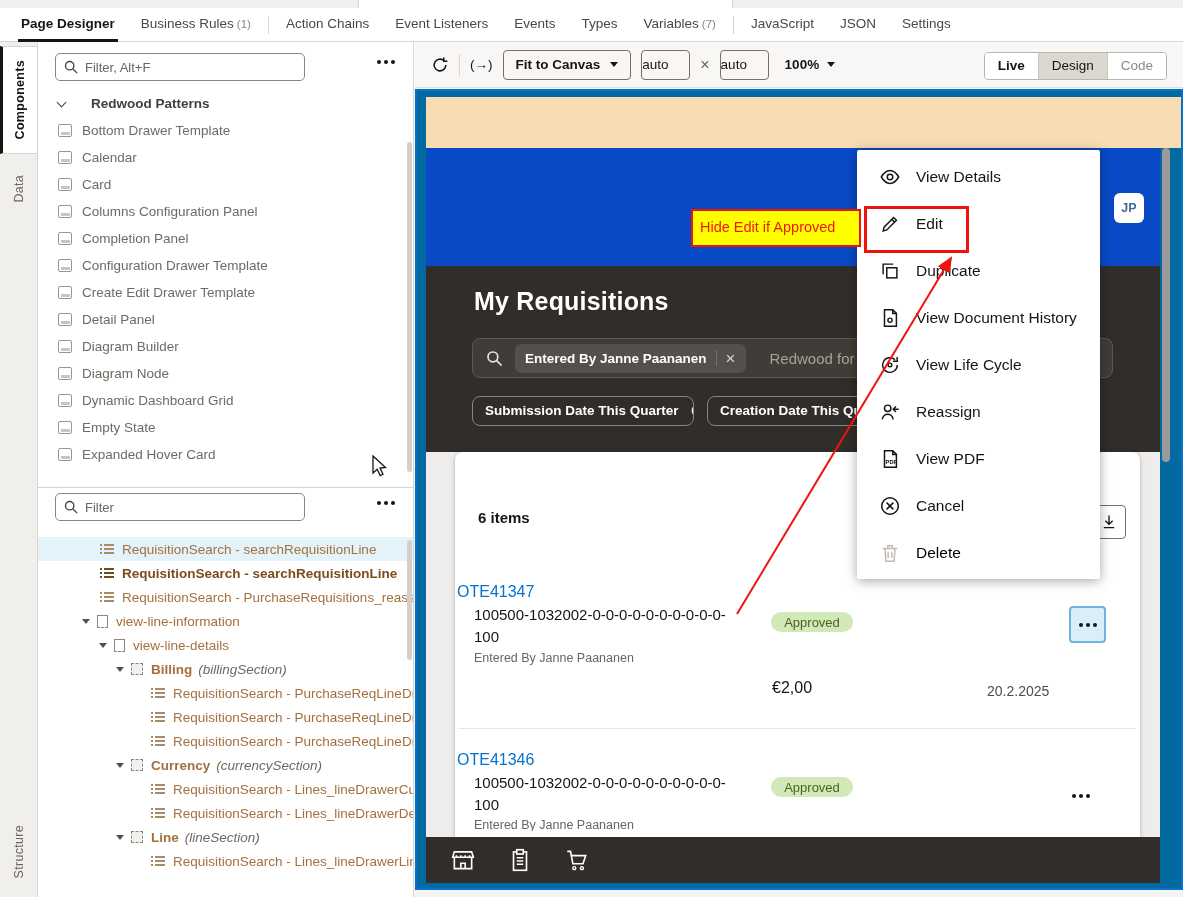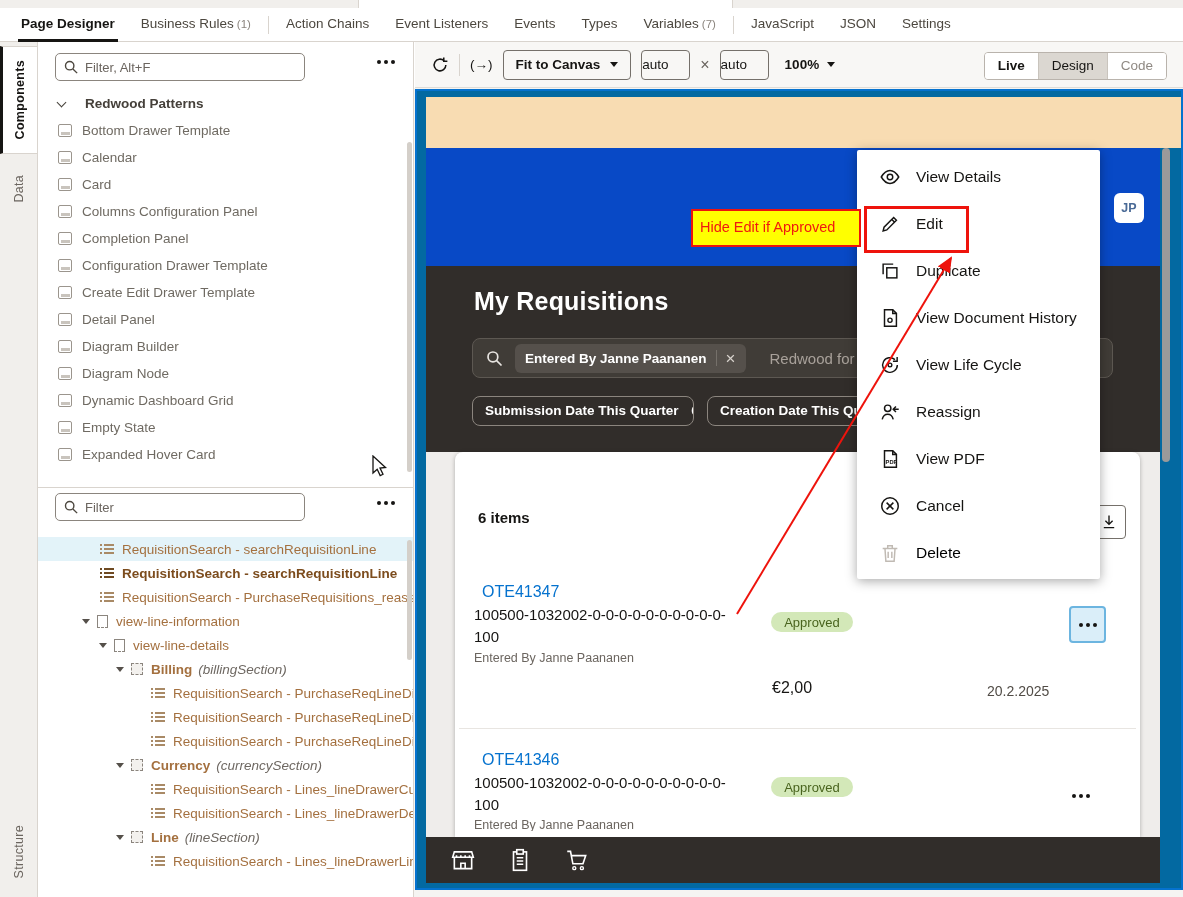--- a/index.html
+++ b/index.html
@@ -29,21 +29,21 @@
   #components { position:absolute; left:38px; top:42px; width:376px; height:445px; background:#fff;
                 border-right:1px solid #d9d4ce; z-index:5; overflow:hidden; }
   #structure  { position:absolute; left:38px; top:487px; width:376px; height:410px; background:#fff;
                 border-top:1px solid #d9d4ce; border-right:1px solid #d9d4ce; z-index:5; overflow:hidden; }
   .filterbox { position:absolute; left:17px; top:11px; width:250px; height:28px; border:1px solid #8b857e;
                border-radius:5px; background:#fff; display:flex; align-items:center; padding:0 8px; gap:7px; }
   .filterbox input { border:none; outline:none; flex:1; font-size:13px; font-family:inherit; color:#161513; background:transparent; }
   .filterbox input::placeholder { color:#6b655f; }
   .dotsbtn { position:absolute; right:18px; top:18px; display:flex; gap:3px; cursor:pointer; }
   .dotsbtn i { width:4px; height:4px; border-radius:50%; background:#161513; }
-  .sechead { position:absolute; left:20px; top:54px; display:flex; align-items:center; gap:20px;
+  .sechead { position:absolute; left:20px; top:54px; display:flex; align-items:center; gap:26px;
              font-size:13.5px; font-weight:700; color:#45403a; }
   .chev { width:7px; height:7px; border-right:1.8px solid #45403a; border-bottom:1.8px solid #45403a;
           transform:rotate(45deg); margin-top:-3px; }
   #complist { position:absolute; left:0; top:75px; width:100%; }
   .crow { height:27px; display:flex; align-items:center; gap:10px; padding-left:20px; font-size:13.5px; color:#6f6a62; }
   .ic-comp { width:14px; height:13px; border:1.5px solid #9b958d; border-radius:2px; position:relative; flex:none; }
   .ic-comp::after { content:""; position:absolute; left:1.5px; right:1.5px; bottom:1.5px; height:3px; background:#c9c4bd; }
   .scrollthumb { position:absolute; right:1px; width:5px; border-radius:3px; background:#d4cfc9; }
   
   #tree { position:absolute; left:0; top:49px; width:100%; }
@@ -97,21 +97,21 @@
   .schip .x { font-size:17px; color:#d9d4ce; line-height:1; }
   .sph { font-size:15px; color:#a8a19a; margin-left:12px; }
   .fchip { position:absolute; top:305px; height:30px; border:1px solid #8b857e; border-radius:8px; color:#fff;
            font-size:13.5px; font-weight:700; line-height:28px; padding:0 12px; white-space:nowrap; overflow:hidden; }
   
   .card { position:absolute; left:38px; top:361px; width:685px; height:385px; background:#fff;
           border-radius:8px 8px 0 0; box-shadow:0 1px 4px rgba(0,0,0,.28); }
   .itemscount { position:absolute; left:23px; top:57px; font-size:15px; font-weight:700; color:#161513; }
   .dlbtn { position:absolute; left:637px; top:53px; width:34px; height:34px; border:1px solid #75706a; border-radius:4px;
            background:#fff; display:flex; align-items:center; justify-content:center; }
-  .reqlink { position:absolute; left:27px; font-size:16px; color:#0572ce; }
+  .reqlink { position:absolute; left:2px; font-size:16px; color:#0572ce; }
   .acct { position:absolute; left:19px; font-size:15px; color:#161513; }
   .entered { position:absolute; left:19px; font-size:12.5px; color:#6b655f; }
   .badge { position:absolute; left:316px; width:82px; height:20px; border-radius:13px; background:#d3e8b8;
            color:#49641e; font-size:13px; display:flex; align-items:center; justify-content:center; }
   .morebtn { position:absolute; left:614px; width:37px; height:37px; border-radius:4px; background:#daeef9;
              border:2px solid #6cb5e0; display:flex; align-items:center; justify-content:center; gap:3px; }
   .morebtn i, .moreplain i { width:4px; height:4px; border-radius:50%; background:#161513; }
   .moreplain { position:absolute; left:617px; display:flex; gap:3px; align-items:center; }
   .amount { position:absolute; left:317px; font-size:16px; color:#161513; }
   .rdate { position:absolute; left:532px; font-size:14px; color:#514c46; }

